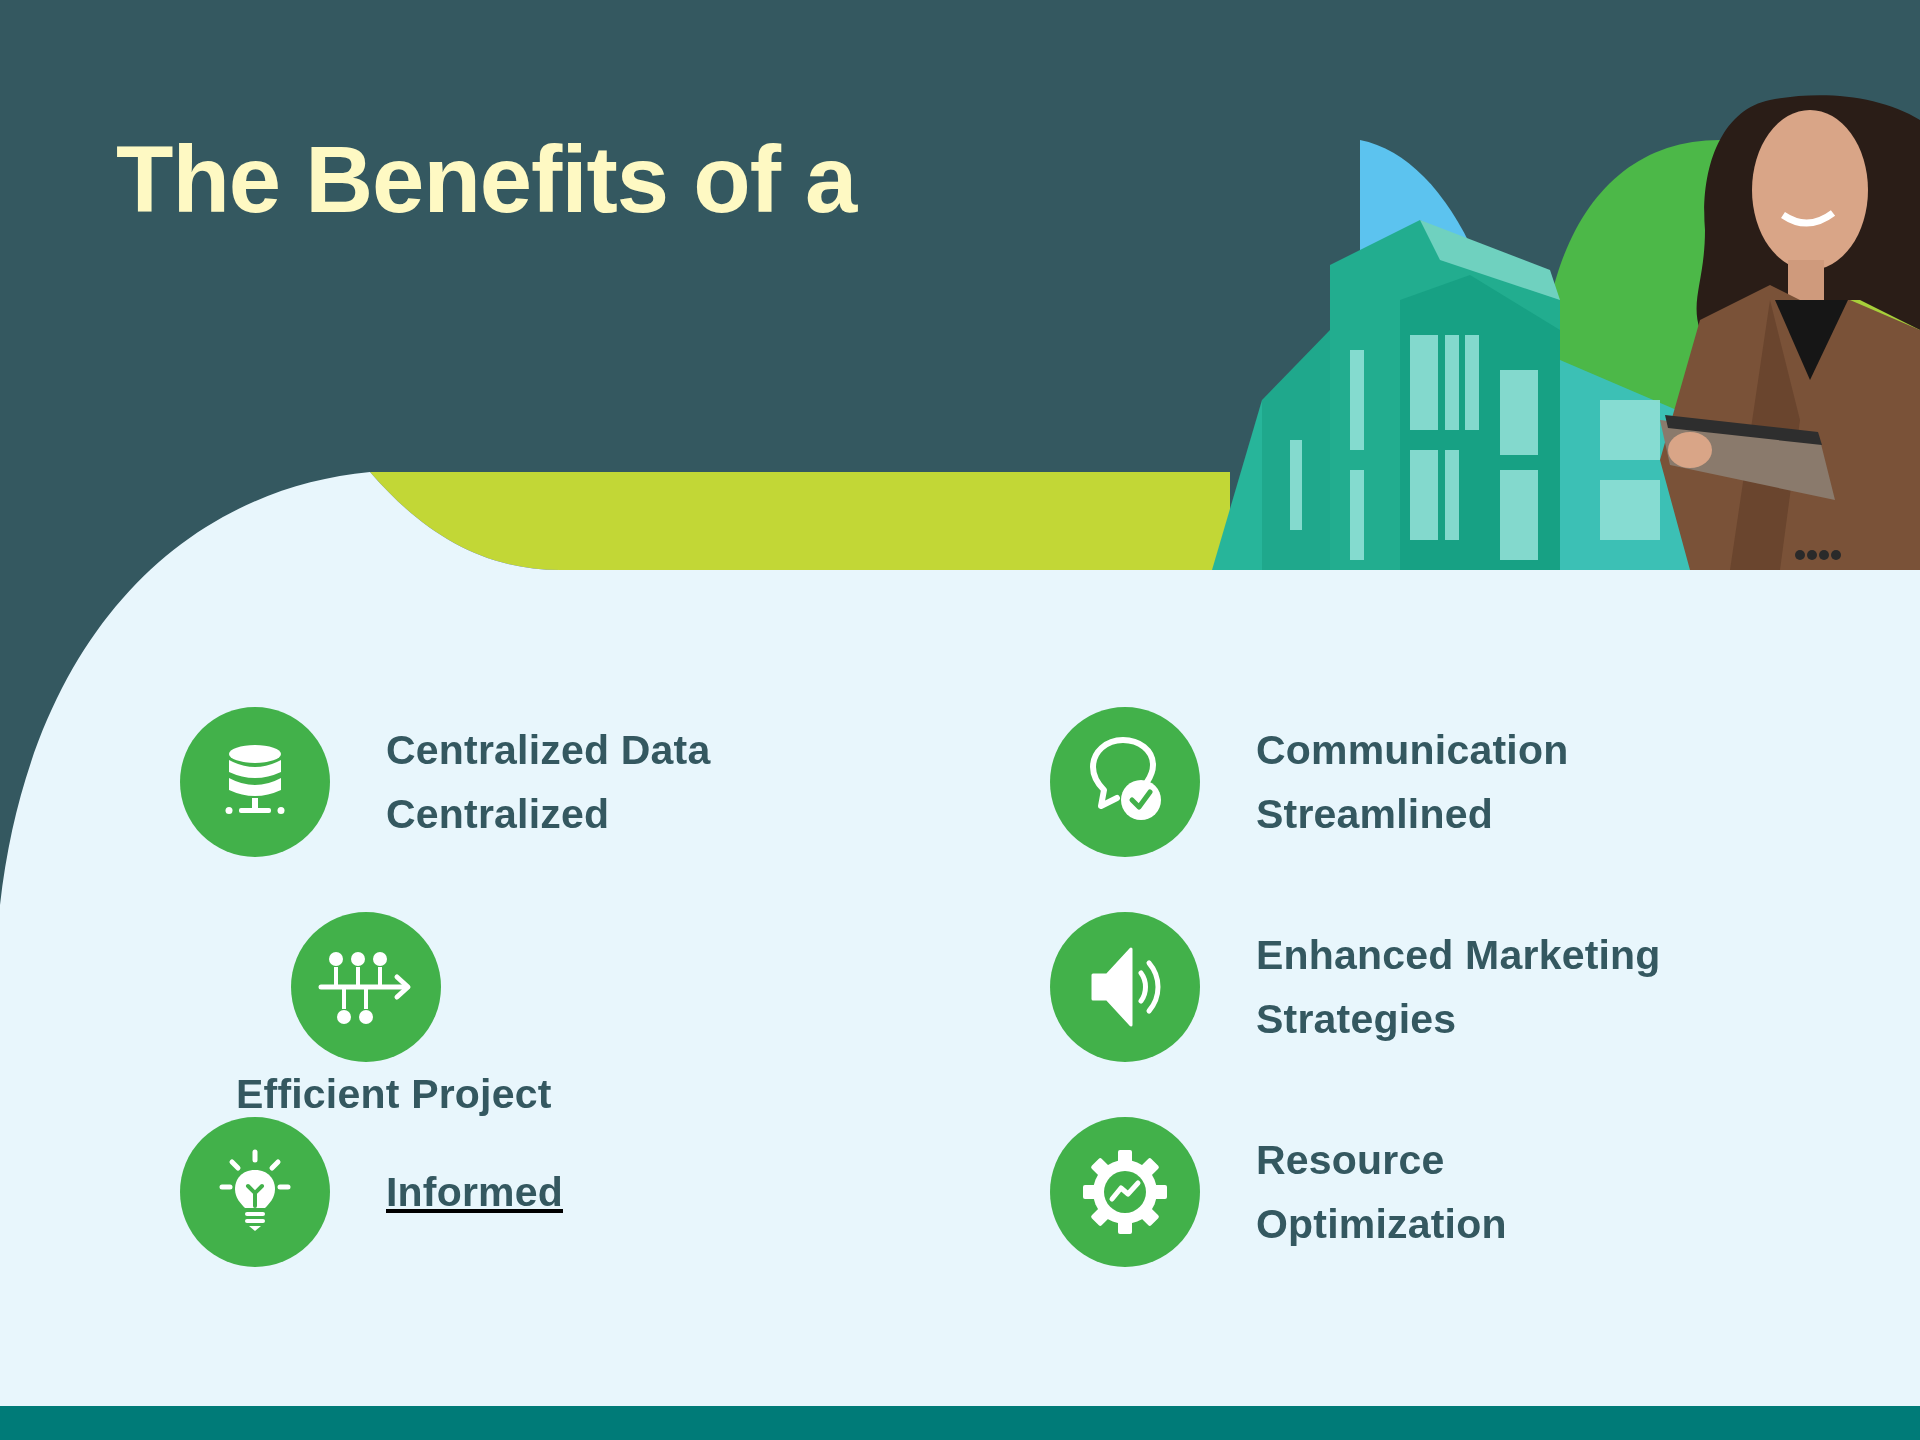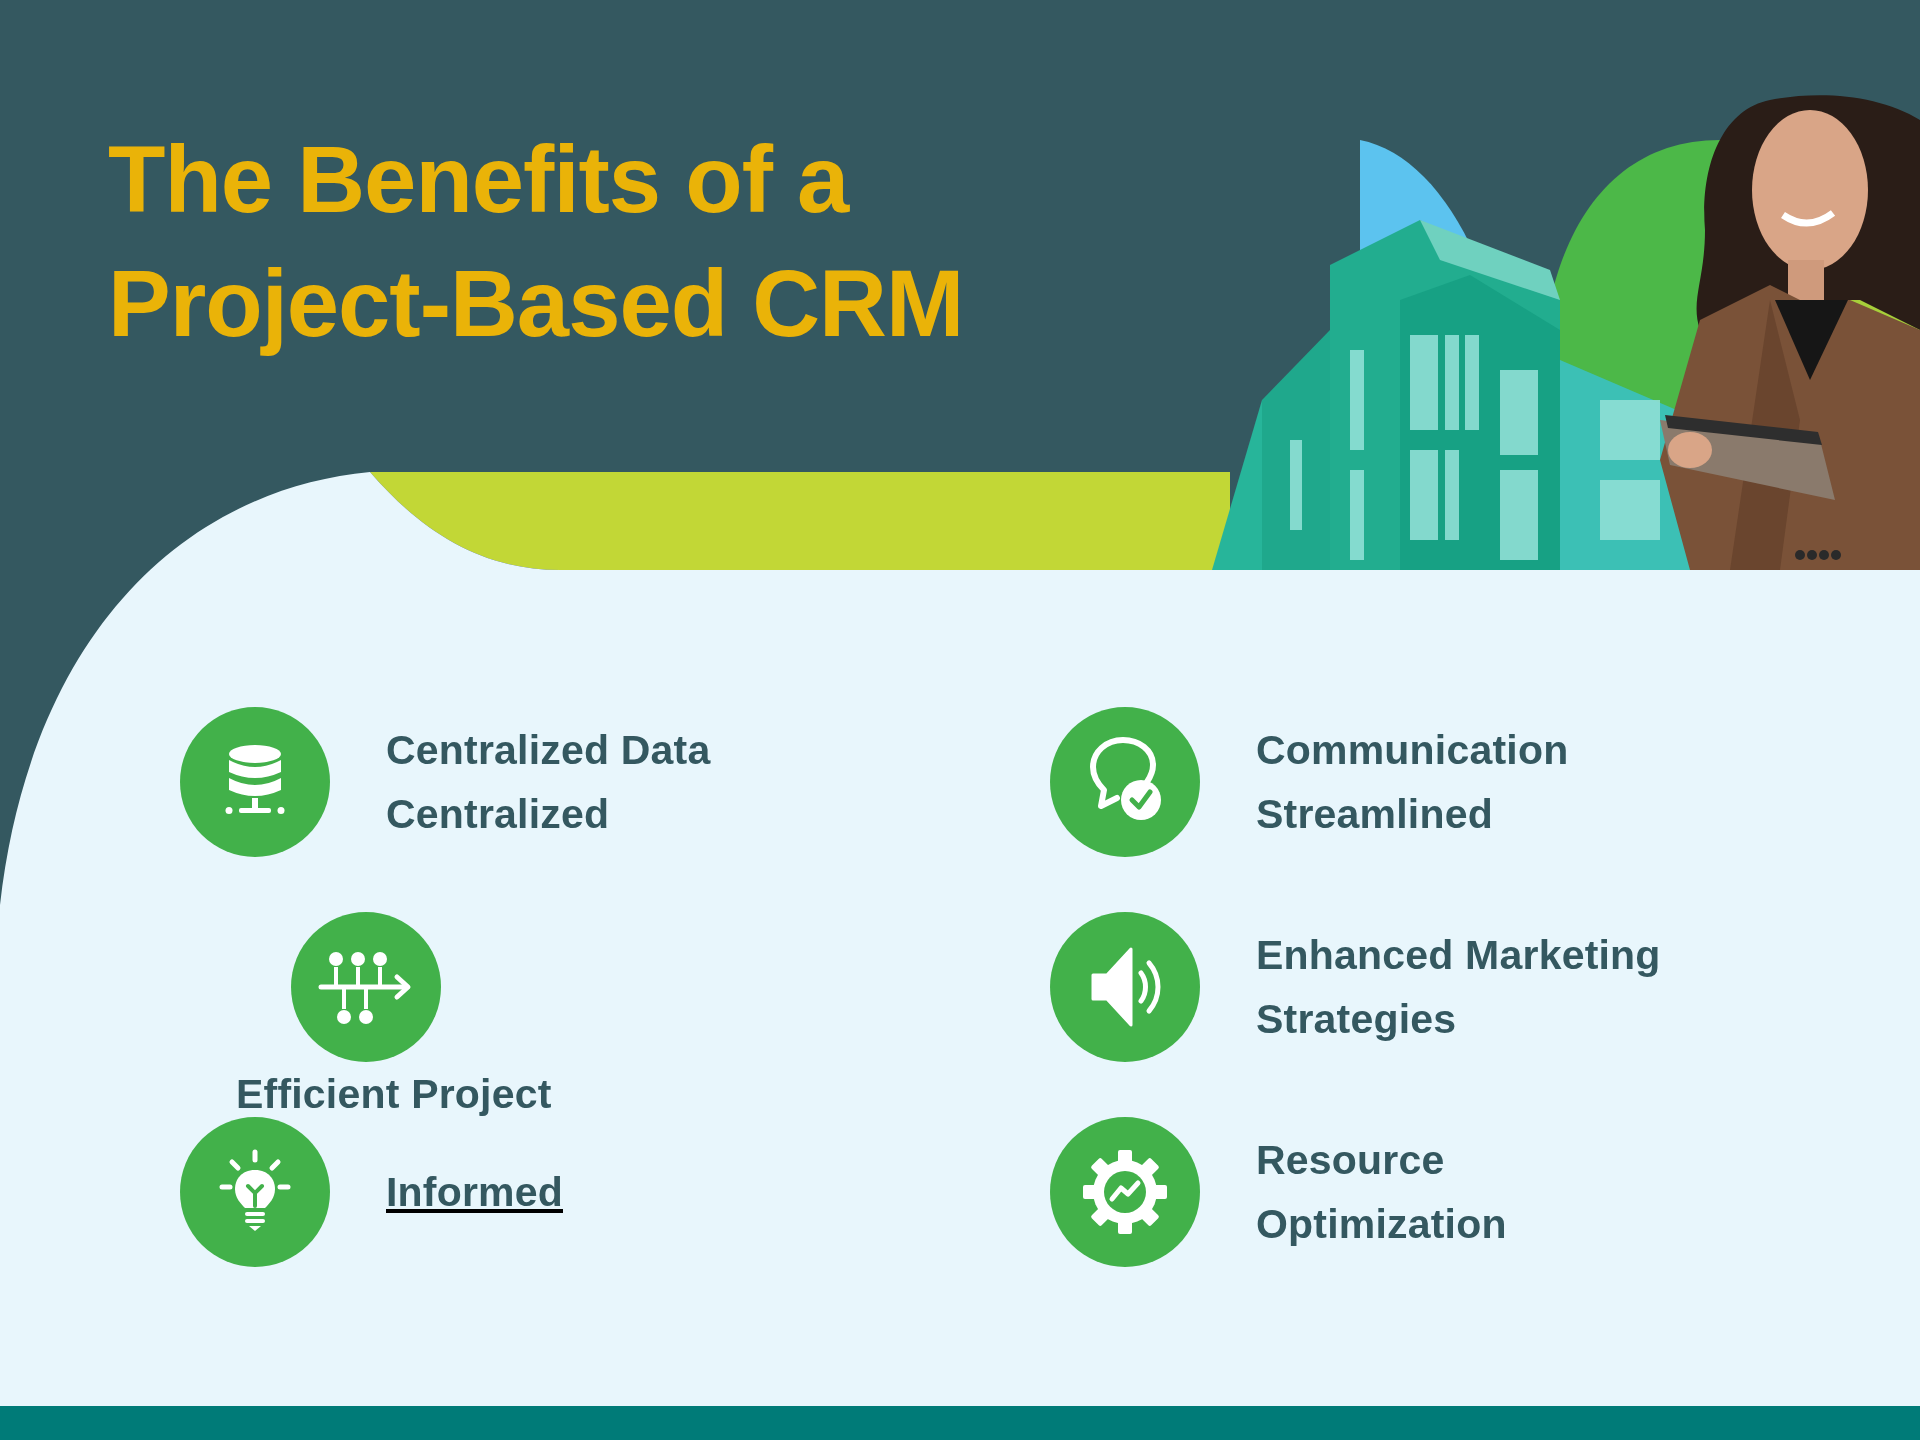--- a/index.html
+++ b/index.html
@@ -3,23 +3,23 @@
 <meta charset="utf-8">
 <style>
   html, body { margin: 0; padding: 0; }
   body {
     width: 1920px; height: 1440px; overflow: hidden; position: relative;
     background: #345860;
     font-family: "Liberation Sans", "DejaVu Sans", sans-serif;
   }
   .canvas { position: absolute; inset: 0; }
   .title {
-    position: absolute; left: 108px; top: 118px; margin: 0;
+    position: absolute; left: 116px; top: 118px; margin: 0;
     font-size: 94px; line-height: 124px; font-weight: 700;
-    color: #eab308; letter-spacing: -1px;
+    color: #fef9c3; letter-spacing: -1px;
   }
   .title span { display: block; }
   .hero { position: absolute; left: 0; top: 0; width: 1920px; height: 580px; }
   .panel-svg { position: absolute; left: 0; top: 0; }
   .benefits { position: absolute; left: 0; top: 0; width: 1920px; height: 1440px; }
   .benefit { position: absolute; display: flex; align-items: center; }
   .benefit .circle {
     width: 150px; height: 150px; border-radius: 50%;
     background: #42b14a; display: flex; align-items: center; justify-content: center;
     flex: 0 0 auto;
@@ -90,21 +90,20 @@
         <circle cx="1800" cy="555" r="5"></circle>
           <circle cx="1812" cy="555" r="5"></circle>
         <circle cx="1824" cy="555" r="5"></circle>
           <circle cx="1836" cy="555" r="5"></circle>
       </g>
     </g>
   </svg>
 
   <h1 class="title">
     <span>The Benefits of a</span>
-    <span>Project-Based CRM</span>
   </h1>
 
   <div class="benefits">
 
     <div class="benefit" style="left:180px; top:707px;">
       <div class="circle">
         <svg width="100" height="100" viewBox="0 0 100 100">
           <g fill="#ffffff">
             <ellipse cx="50" cy="22" rx="26" ry="9"></ellipse>
             <path d="M24 28 Q50 42 76 28 L76 40 Q50 52 24 40 Z"></path>

